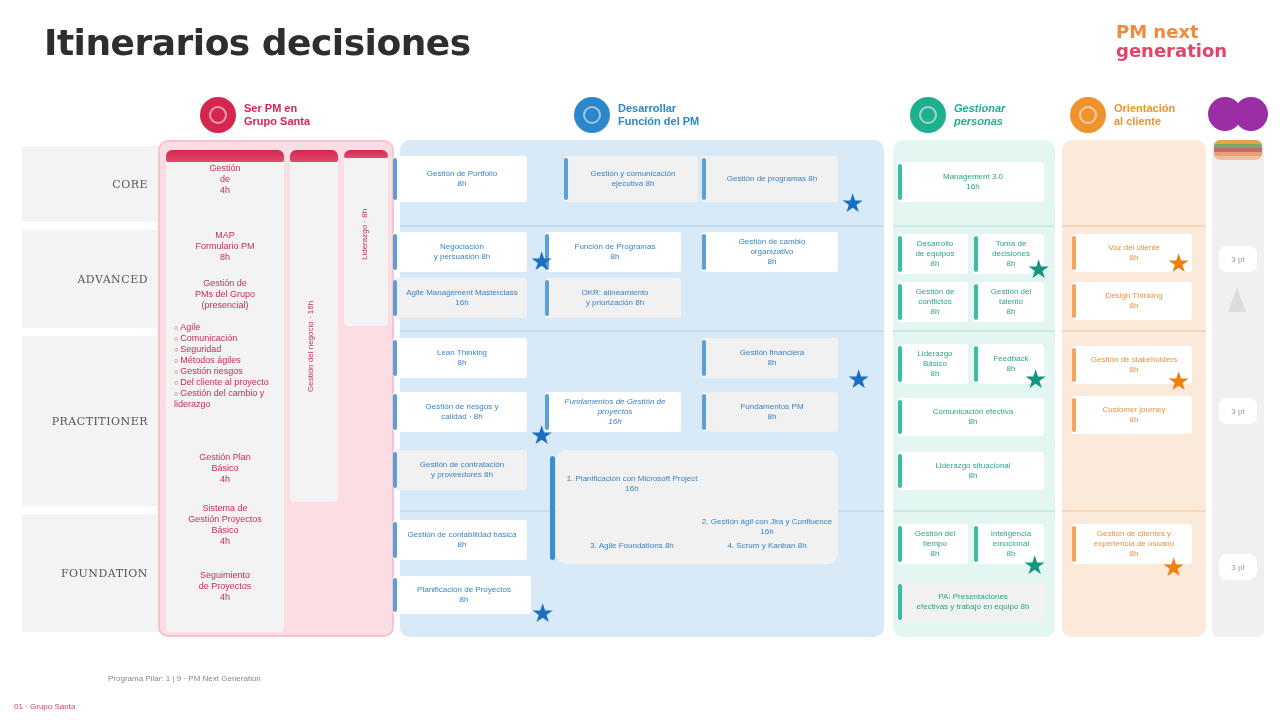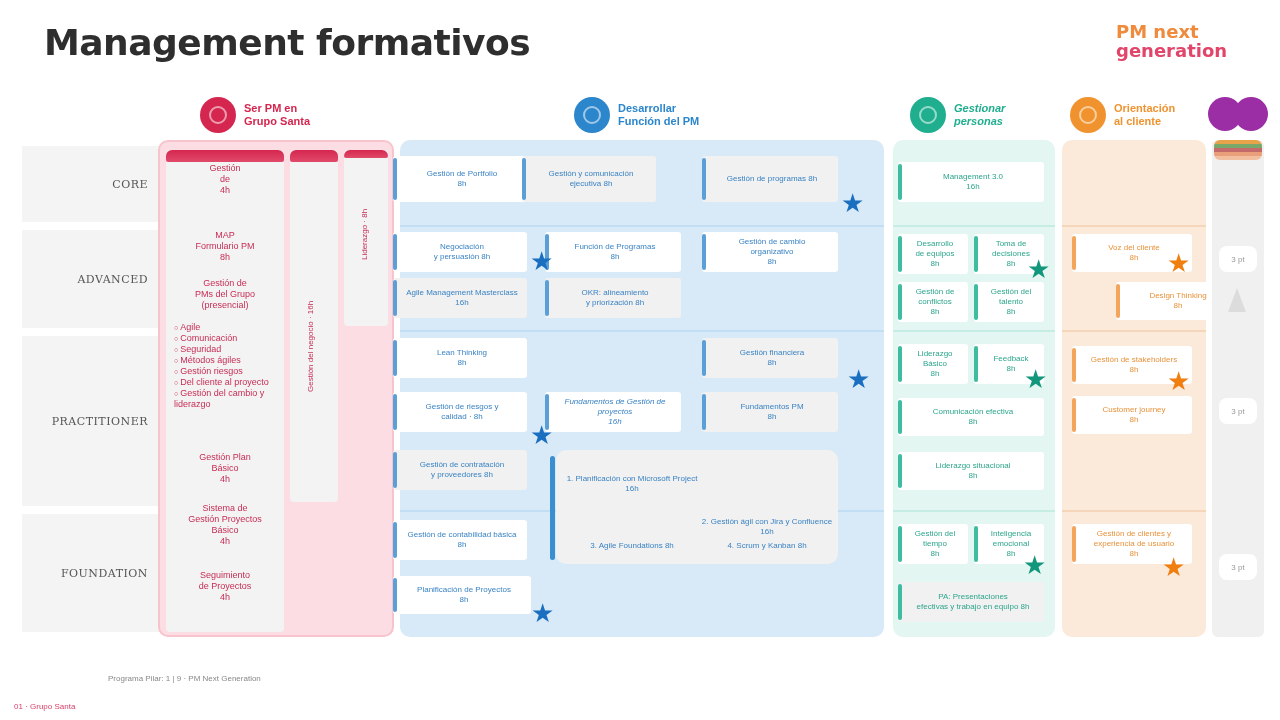--- a/index.html
+++ b/index.html
@@ -61,21 +61,21 @@
   .badge { position: absolute; left: 1219px; width: 38px; height: 26px; background: #fff; border-radius: 8px; font-size: 8px; color: #999; display: flex; align-items: center; justify-content: center; }
   .stripes { position: absolute; left: 1214px; top: 140px; width: 48px; height: 20px; border-radius: 6px; overflow: hidden; }
   .stripes div { height: 4px; }
 
   .footnote { position: absolute; left: 108px; top: 674px; font-size: 8px; color: #888; }
   .footer-left { position: absolute; left: 14px; top: 702px; font-size: 8px; color: #d7426b; }
 </style>
 </head>
 <body>
 
-<div class="title">Management formativos</div>
+<div class="title">Itinerarios decisiones</div>
 
 <div class="logo">
   <div class="l1">PM next</div>
   <div class="l2">generation</div>
 </div>
 
 <div class="sec-head" style="left:200px;">
   <div class="ico" style="background:#d5264f;"></div>
   <div class="lbl" style="color:#d5264f;">Ser PM en
 Grupo Santa</div>
@@ -152,21 +152,21 @@
 <div class="vert" style="left:306px;top:262px;height:130px;">Gestión del negocio · 16h</div>
 <div class="vert" style="left:360px;top:200px;height:60px;">Liderazgo · 8h</div>
 
 <div class="panel blue-panel"></div>
 <div class="divider" style="left:400px;top:225px;width:484px;background:#c3ddf2;"></div>
 <div class="divider" style="left:400px;top:330px;width:484px;background:#c3ddf2;"></div>
 <div class="divider" style="left:400px;top:510px;width:484px;background:#c3ddf2;"></div>
 
 <div class="card blue white" style="left:393px;top:156px;width:134px;height:46px;">Gestión de Portfolio
 8h</div>
-<div class="card blue grey" style="left:522px;top:156px;width:134px;height:46px;">Gestión y comunicación
+<div class="card blue grey" style="left:564px;top:156px;width:134px;height:46px;">Gestión y comunicación
 ejecutiva 8h</div>
 <div class="card blue grey" style="left:702px;top:156px;width:136px;height:46px;">Gestión de programas 8h</div>
 
 <div class="card blue white" style="left:393px;top:232px;width:134px;height:40px;">Negociación
 y persuasión 8h</div>
 <div class="card blue white" style="left:545px;top:232px;width:136px;height:40px;">Función de Programas
 8h</div>
 <div class="card blue white" style="left:702px;top:232px;width:136px;height:40px;">Gestión de cambio
 organizativo
 8h</div>
@@ -250,21 +250,21 @@
 <div class="star" style="left:1024px;top:366px;color:#13977c;">★</div>
 <div class="star" style="left:1023px;top:552px;color:#13977c;">★</div>
 
 <div class="panel orange-panel"></div>
 <div class="divider" style="left:1062px;top:225px;width:144px;background:#f6d6bb;"></div>
 <div class="divider" style="left:1062px;top:330px;width:144px;background:#f6d6bb;"></div>
 <div class="divider" style="left:1062px;top:510px;width:144px;background:#f6d6bb;"></div>
 
 <div class="card orange white" style="left:1072px;top:234px;width:120px;height:38px;">Voz del cliente
 8h</div>
-<div class="card orange white" style="left:1072px;top:282px;width:120px;height:38px;margin-left:44px;">Design Thinking
+<div class="card orange white" style="left:1072px;top:282px;width:120px;height:38px;">Design Thinking
 8h</div>
 <div class="card orange white" style="left:1072px;top:346px;width:120px;height:38px;">Gestión de stakeholders
 8h</div>
 <div class="card orange white" style="left:1072px;top:396px;width:120px;height:38px;">Customer journey
 8h</div>
 <div class="card orange white" style="left:1072px;top:524px;width:120px;height:40px;">Gestión de clientes y
 experiencia de usuario
 8h</div>
 
 <div class="star" style="left:1167px;top:250px;color:#f07f10;">★</div>

